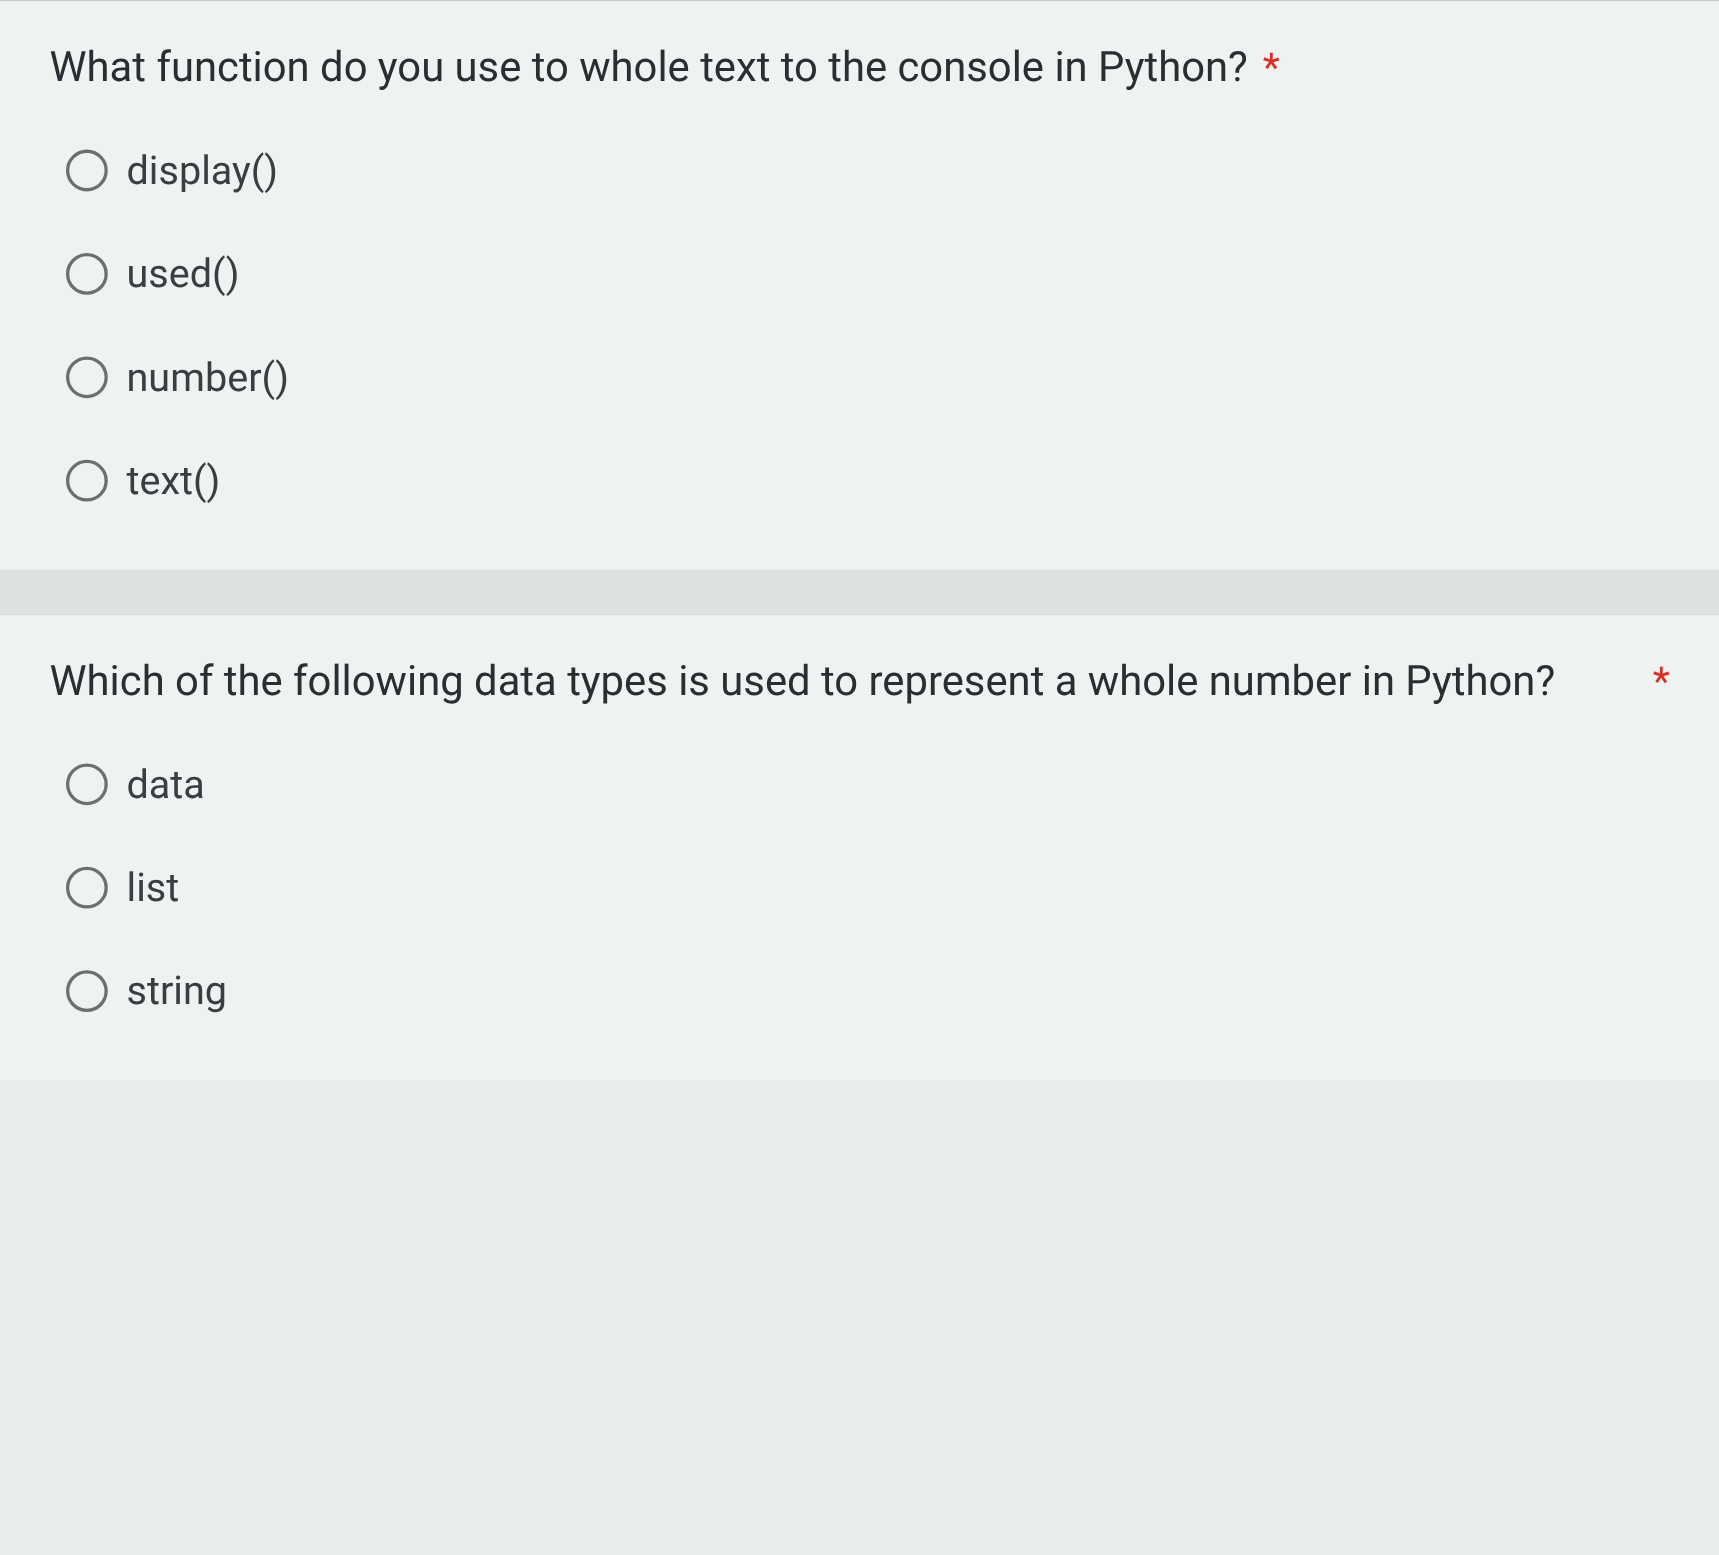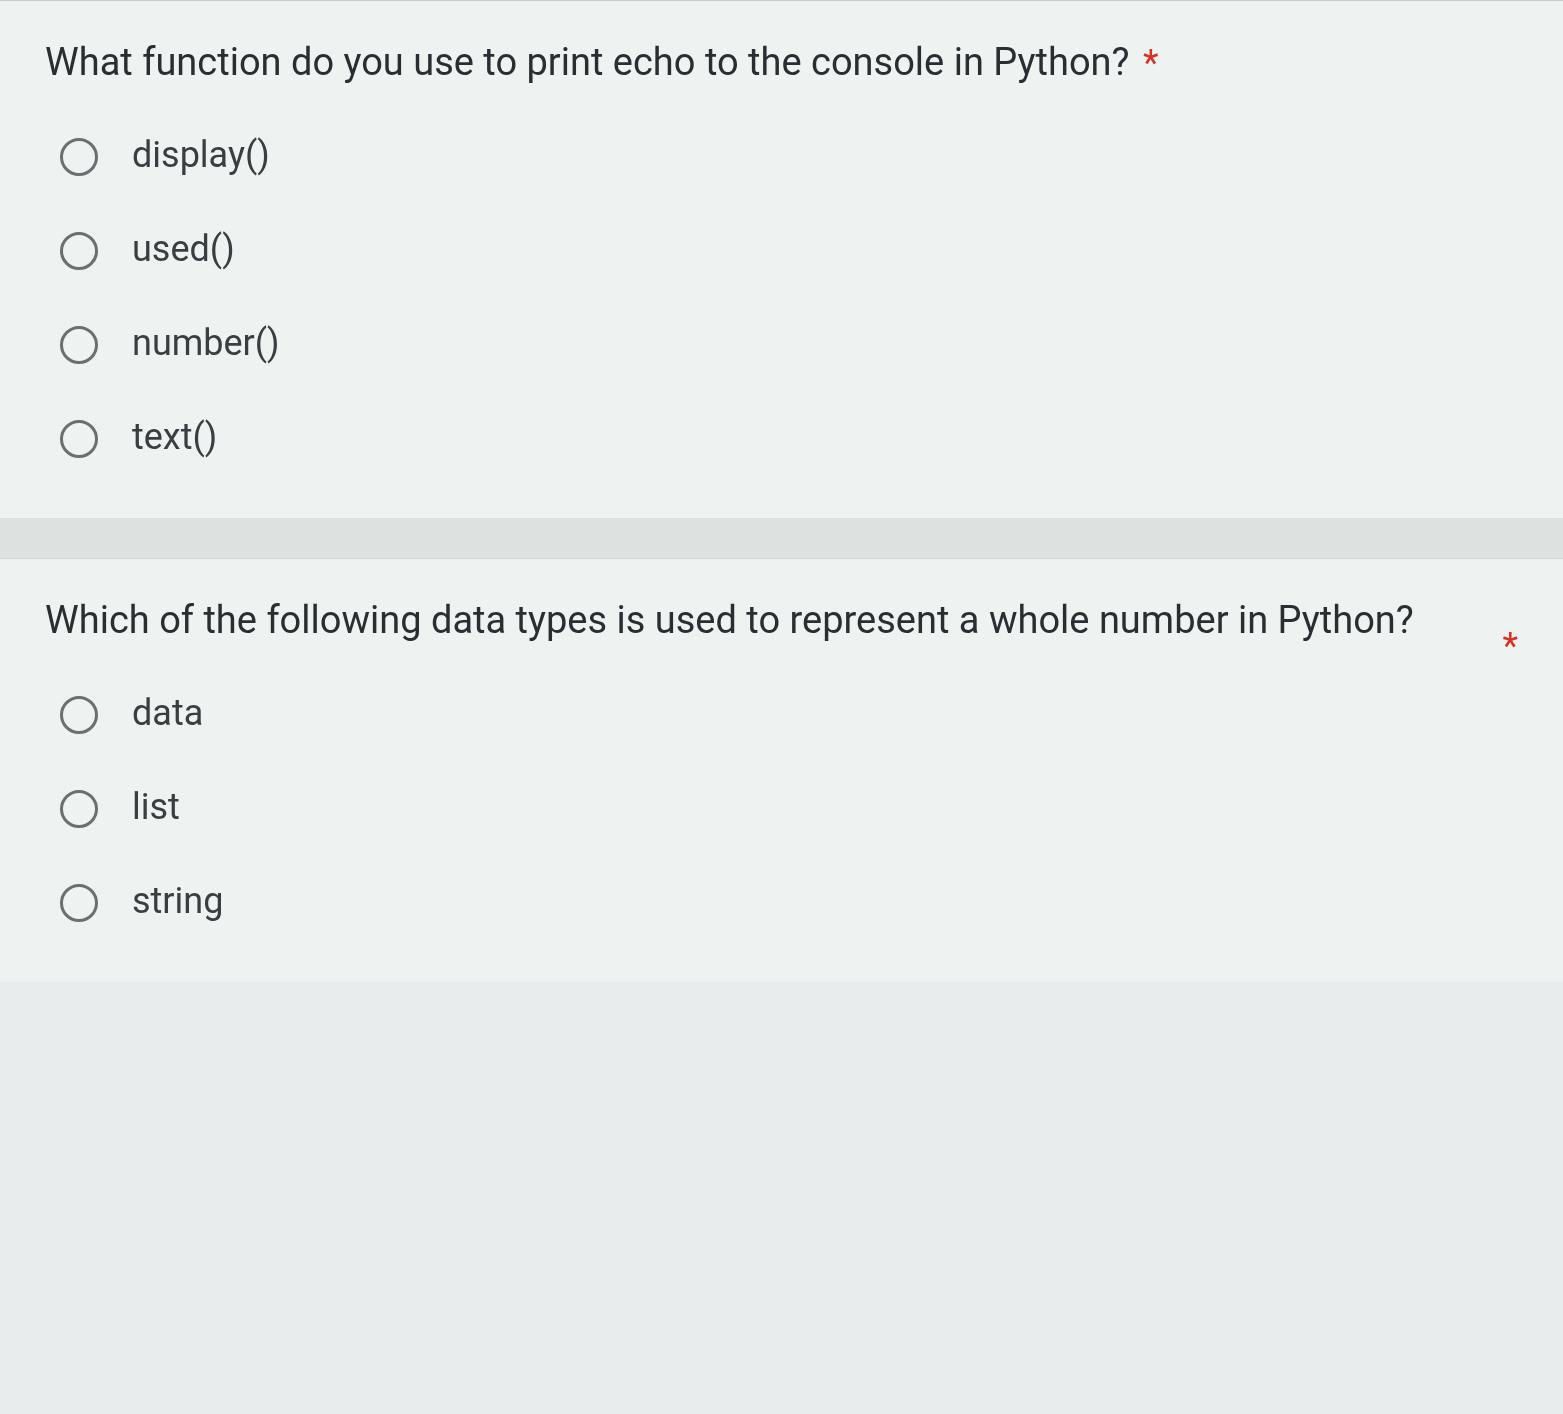--- a/index.html
+++ b/index.html
@@ -36,22 +36,22 @@
       margin-left: 4px;
     }
     .options {
       display: flex;
       flex-direction: column;
       gap: 52px;
       padding-left: 15px;
     }
     .option {
       display: flex;
-      align-items: flex-end;
-      gap: 34px;
+      align-items: center;
+      gap: 17px;
       cursor: pointer;
     }
     .radio {
       width: 38px;
       height: 38px;
       border: 3px solid #6b6f72;
       border-radius: 50%;
       flex-shrink: 0;
       background: transparent;
     }
@@ -59,39 +59,39 @@
       font-size: 36px;
       color: #3a3e42;
       font-weight: 400;
     }
     .divider {
       height: 40px;
       background: #dde2e1;
     }
     .q2-row {
       display: flex;
-      align-items: center;
+      align-items: flex-start;
       justify-content: space-between;
     }
     .q2-text {
       flex: 1;
     }
     .star-right {
       color: #d93025;
       font-size: 36px;
       margin-left: 30px;
       margin-top: 5px;
     }
   </style>
 </head>
 <body>
 
 <div class="question-card">
   <div class="question-text">
-    <span>What function do you use to print echo to the console in Python?</span>
+    <span>What function do you use to whole text to the console in Python?</span>
     <span class="required-star">*</span>
   </div>
   <div class="options">
     <div class="option">
       <div class="radio"></div>
       <span class="option-label">display()</span>
     </div>
     <div class="option">
       <div class="radio"></div>
       <span class="option-label">used()</span>

